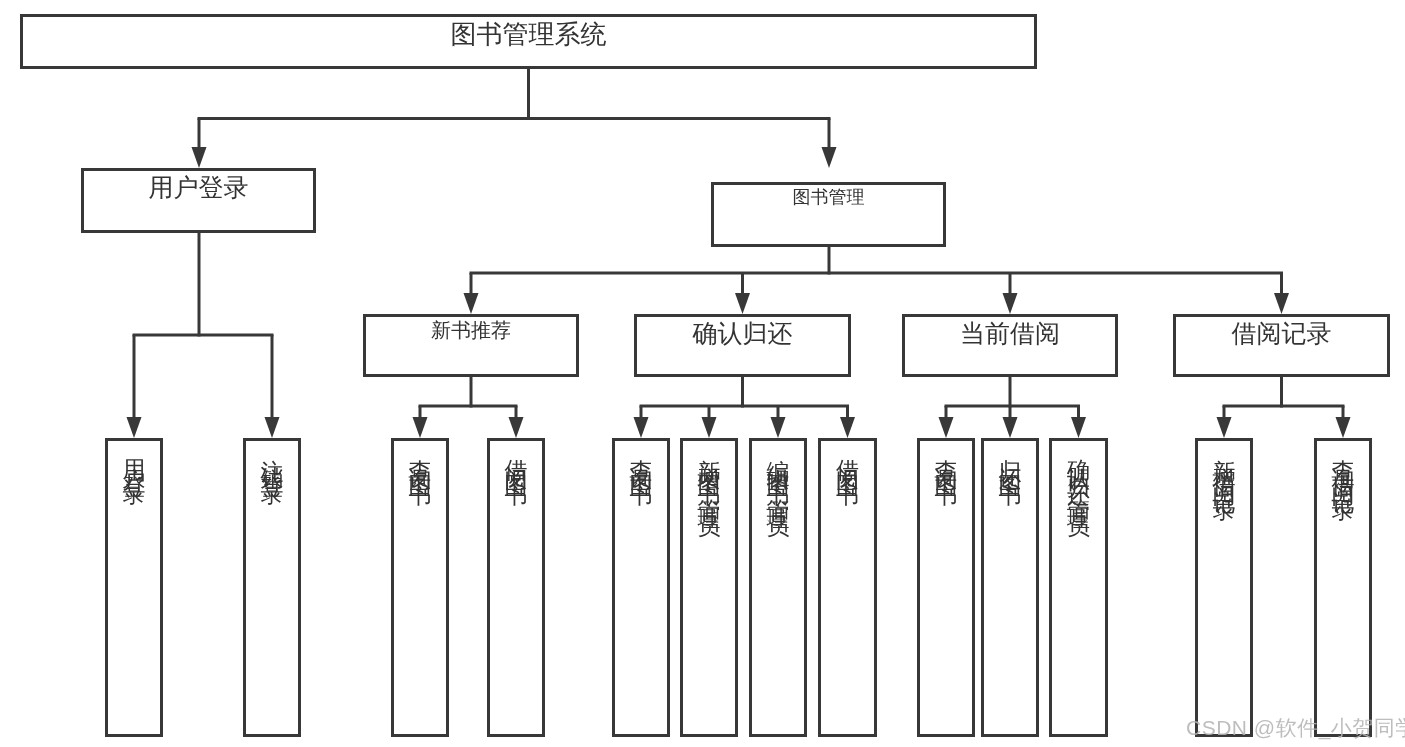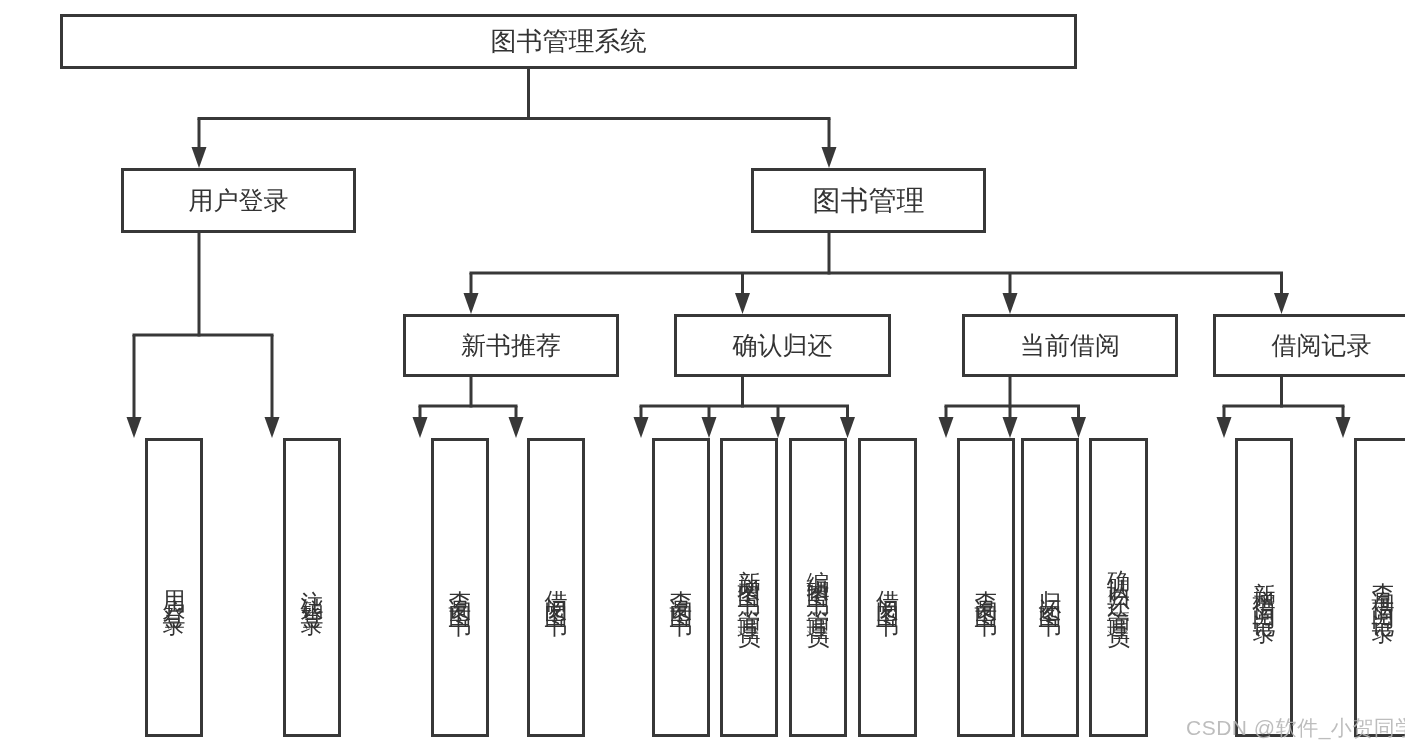--- a/index.html
+++ b/index.html
@@ -10,21 +10,21 @@
     overflow:hidden;
     font-family:"Liberation Sans", sans-serif;
   }
   .stage svg{position:absolute;left:0;top:0;pointer-events:none;}
   .node{
     position:absolute;
     box-sizing:border-box;
     border:3px solid var(--line,#383838);
     background:var(--boxbg,#ffffff);
     color:var(--text,#333333);
-    display:flex;align-items:center;justify-content:center;margin-left:40px;
+    display:flex;align-items:flex-start;justify-content:center;
   }
   .node-h span{white-space:nowrap;}
   .node-v span{
     writing-mode:vertical-rl;
     text-orientation:mixed;
     letter-spacing:8px;
     line-height:1;
   }
   .watermark{
     position:absolute;
@@ -111,31 +111,31 @@
       </g>
     </svg>
 
   <div class="node node-h" style="left: 20px; top: 14px; width: 1017px; height: 55px; font-size: 26px;">
     <span>图书管理系统</span>
   </div>
 
   <div class="node node-h" style="left: 81px; top: 168px; width: 235px; height: 65px; font-size: 25px;">
     <span>用户登录</span>
   </div>
-  <div class="node node-h" style="left: 711px; top: 168px; width: 235px; height: 65px; font-size: 28px;">
+  <div class="node node-h" style="left: 711px; top: 182px; width: 235px; height: 65px; font-size: 18px;">
     <span>图书管理</span>
   </div>
 
-  <div class="node node-h" style="left: 363px; top: 314px; width: 216px; height: 63px; font-size: 25px;">
+  <div class="node node-h" style="left: 363px; top: 314px; width: 216px; height: 63px; font-size: 20px;">
     <span>新书推荐</span>
   </div>
   <div class="node node-h" style="left: 634px; top: 314px; width: 217px; height: 63px; font-size: 25px;">
     <span>确认归还</span>
   </div>
-  <div class="node node-h" style="left: 922px; top: 314px; width: 216px; height: 63px; font-size: 25px;">
+  <div class="node node-h" style="left: 902px; top: 314px; width: 216px; height: 63px; font-size: 25px;">
     <span>当前借阅</span>
   </div>
   <div class="node node-h" style="left: 1173px; top: 314px; width: 217px; height: 63px; font-size: 25px;">
     <span>借阅记录</span>
   </div>
 
   <div class="node node-v" style="left: 105px; top: 438px; width: 58px; height: 299px; font-size: 23px;">
     <span>用户登录</span>
   </div>
   <div class="node node-v" style="left: 243px; top: 438px; width: 58px; height: 299px; font-size: 23px;">

